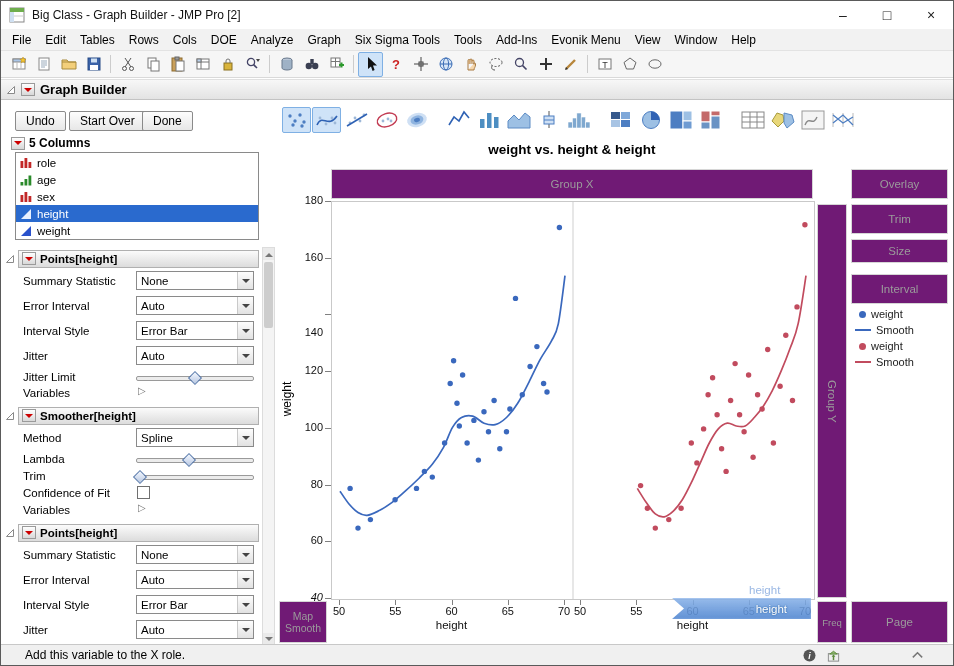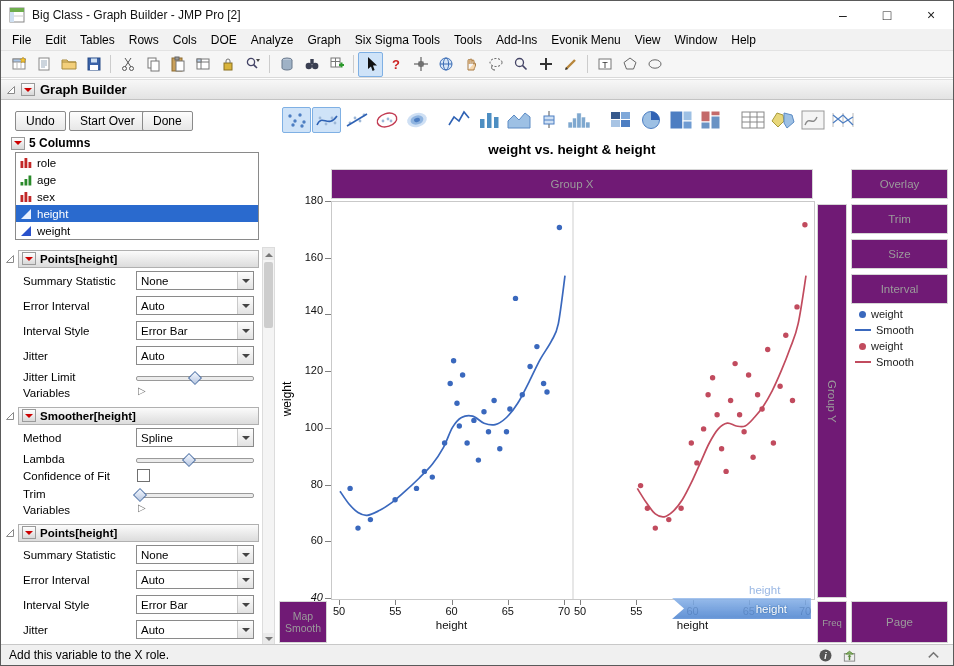--- a/index.html
+++ b/index.html
@@ -66,21 +66,21 @@
   .vs-up::after{content:'';border:4px solid transparent;border-bottom-color:#777;margin-bottom:3px;}
   .vs-down::after{content:'';border:4px solid transparent;border-top-color:#777;margin-top:3px;}
   .vs-thumb{position:absolute;left:1px;top:14px;width:9px;height:66px;background:#cdcdcd;border-radius:2px;}
   
   .chart-title{position:absolute;left:330px;top:141px;width:482px;text-align:center;font-size:13.5px;font-weight:bold;color:#000;}
   .zone{position:absolute;background:#701a75;border:1px solid #d6d6d6;color:#9b9b9b;display:flex;align-items:center;justify-content:center;font-size:11.5px;box-sizing:border-box;text-align:center;}
   .zone-groupx{left:330px;top:168px;width:482px;height:30px;}
   .zone-wrap{left:859px;top:168px;width:30px;height:28px;font-size:9.5px;}
   .zone-overlay{left:850px;top:168px;width:97px;height:30px;}
   .zone-color{left:850px;top:203px;width:97px;height:30px;}
-  .zone-size{left:850px;top:238px;width:97px;height:30px;}
+  .zone-size{left:850px;top:238px;width:97px;height:24px;}
   .zone-interval{left:850px;top:273px;width:97px;height:30px;}
   .zone-groupy{left:816px;top:203px;width:30px;height:394px;}
   .vtext{writing-mode:vertical-rl;font-size:11.5px;color:#9b9b9b;}
   .zone-mapshape{left:278px;top:600px;width:48px;height:42px;font-size:10.5px;line-height:1.15;padding:2px;}
   .zone-freq{left:816px;top:600px;width:30px;height:42px;font-size:9.5px;}
   .zone-page{left:850px;top:600px;width:97px;height:42px;}
   .plot{position:absolute;left:330px;top:200px;width:482px;height:397px;border:1px solid #c9c9c9;background:#fff;box-sizing:content-box;}
   .yaxis-label{position:absolute;left:256px;top:391px;width:60px;text-align:center;font-size:12px;color:#000;transform:rotate(-90deg);}
   .ytick-mark{position:absolute;width:6px;height:1px;background:#808080;}
   .ytick-label{position:absolute;width:34px;text-align:right;font-size:11px;color:#111;}
@@ -94,21 +94,21 @@
   .lg-line{width:16px;height:2.5px;display:inline-block;}
   .lg-label{font-size:11px;color:#222;}
   
   .ghost-label{position:absolute;left:748px;top:583px;font-size:11.5px;color:#9ab8e4;}
   .drag-flag{position:absolute;left:671px;top:597px;width:139px;height:21px;
      background:linear-gradient(180deg,rgba(162,198,244,0.62),rgba(92,142,212,0.72));
      clip-path:polygon(0 0,100% 0,100% 100%,0 100%,12px 50%);
      filter:drop-shadow(0 0 1px #3c78c8);display:flex;align-items:center;justify-content:flex-end;}
   .flag-text{font-size:11.5px;color:#fff;padding-right:24px;text-shadow:0 0 2px #33679f;}
   
-  .statusbar{position:absolute;left:0;right:0;bottom:0;height:21px;background:#f0f0f0;border-top:1px solid #c8c8c8;display:flex;align-items:center;padding:0 8px;box-sizing:border-box;}
+  .statusbar{position:absolute;left:0;right:0;bottom:0;height:21px;background:#f0f0f0;border-top:1px solid #c8c8c8;display:flex;align-items:center;padding:0 24px;box-sizing:border-box;}
   .status-msg{flex:1;font-size:12px;color:#000;}
   .sb-icons{display:flex;align-items:center;gap:9px;padding-right:4px;}
   .sb-ico{display:inline-flex;width:15px;height:15px;}
 </style>
 </head>
 <body>
 
 <div id="app">
   <div class="titlebar">
     <span class="app-icon">
@@ -603,30 +603,30 @@
           <span class="dd-btn"></span>
         </div>
       </div>
       <div class="prop-row slider-row">
         <span class="prop-label">Lambda</span>
         <div class="slider-ctl">
           <span class="slider-track"></span>
           <span class="slider-thumb" style="left: 45%;"></span>
         </div>
       </div>
-      <div class="prop-row checkbox-row">
-        <span class="prop-label">Confidence of Fit</span>
-        <span class="checkbox-ctl"></span>
-      </div>
       <div class="prop-row slider-row">
         <span class="prop-label">Trim</span>
         <div class="slider-ctl">
           <span class="slider-track"></span>
           <span class="slider-thumb" style="left: 3%;"></span>
         </div>
+      </div>
+      <div class="prop-row checkbox-row">
+        <span class="prop-label">Confidence of Fit</span>
+        <span class="checkbox-ctl"></span>
       </div>
       <div class="prop-row disclosure-row">
         <span class="prop-label">Variables</span>
         <span class="disc-tri">▷</span>
       </div>
       <div class="panel-hdr-row gap">
         <span class="outline-disc">
           <svg width="10" height="10" viewBox="0 0 10 10">
             <path d="M1.5 8.5h7v-7z" fill="#fff" stroke="#8a8a8a"></path>
           </svg>
@@ -760,21 +760,21 @@
       <div class="ytick-label" style="left: 288px; top: 590px; font-style: italic;">40</div>
       <div class="ytick-mark" style="left: 324px; top: 540.286px;"></div>
       <div class="ytick-label" style="left: 288px; top: 533.286px;">60</div>
       <div class="ytick-mark" style="left: 324px; top: 483.571px;"></div>
       <div class="ytick-label" style="left: 288px; top: 476.571px;">80</div>
       <div class="ytick-mark" style="left: 324px; top: 426.857px;"></div>
       <div class="ytick-label" style="left: 288px; top: 419.857px;">100</div>
       <div class="ytick-mark" style="left: 324px; top: 370.143px;"></div>
       <div class="ytick-label" style="left: 288px; top: 363.143px;">120</div>
       <div class="ytick-mark" style="left: 324px; top: 313.429px;"></div>
-      <div class="ytick-label" style="left: 288px; top: 303px;">140</div>
+      <div class="ytick-label" style="left: 288px; top: 325px;">140</div>
       <div class="ytick-mark" style="left: 324px; top: 256.714px;"></div>
       <div class="ytick-label" style="left: 288px; top: 249.714px;">160</div>
       <div class="ytick-mark" style="left: 324px; top: 200px;"></div>
       <div class="ytick-label" style="left: 288px; top: 193px;">180</div>
       <div class="xtick-mark" style="left: 338px; top: 599px;"></div>
       <div class="xtick-label" style="left: 323px; top: 604px;">50</div>
       <div class="xtick-mark" style="left: 394.25px; top: 599px;"></div>
       <div class="xtick-label" style="left: 379.25px; top: 604px;">55</div>
       <div class="xtick-mark" style="left: 450.5px; top: 599px;"></div>
       <div class="xtick-label" style="left: 435.5px; top: 604px;">60</div>

